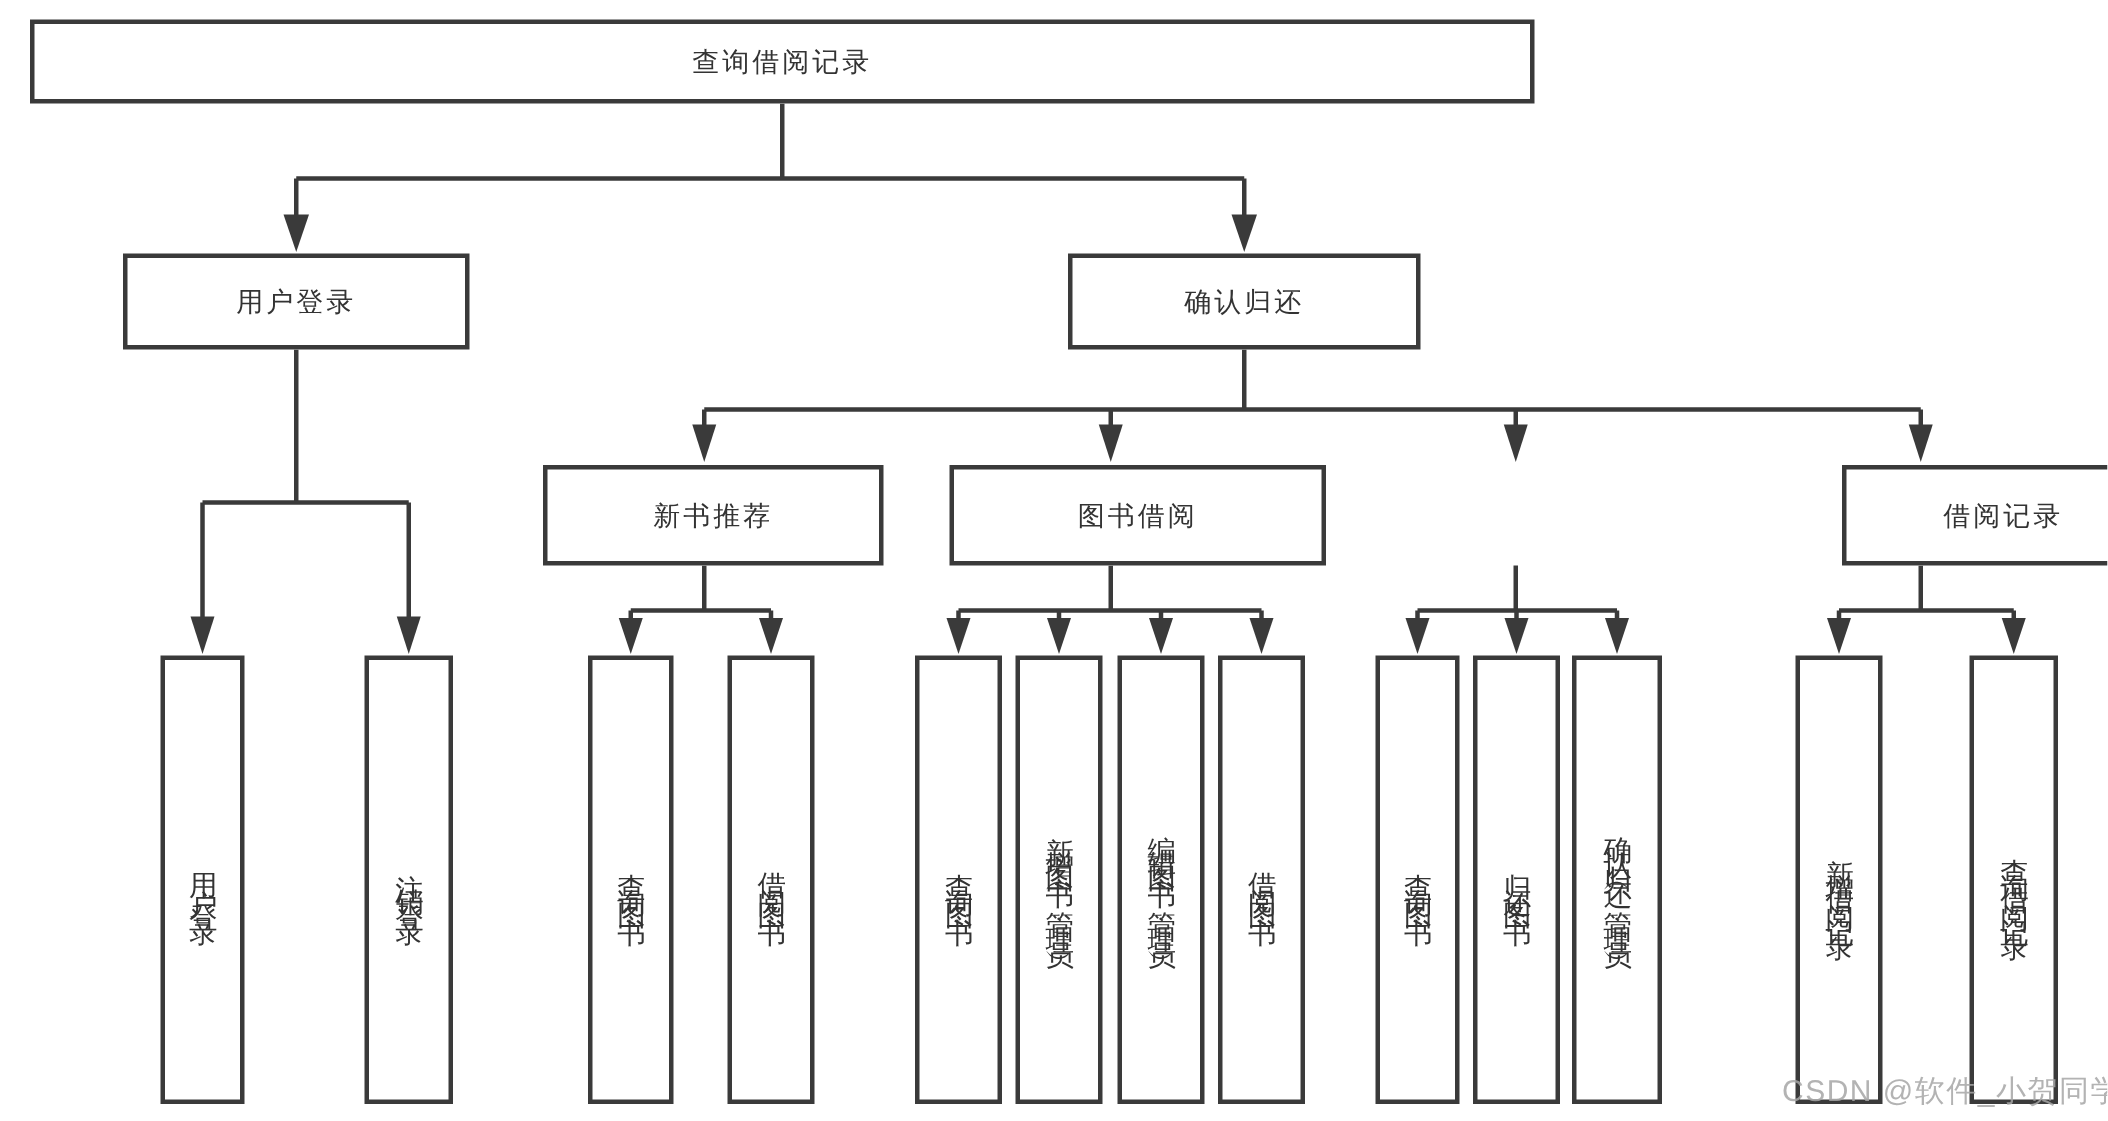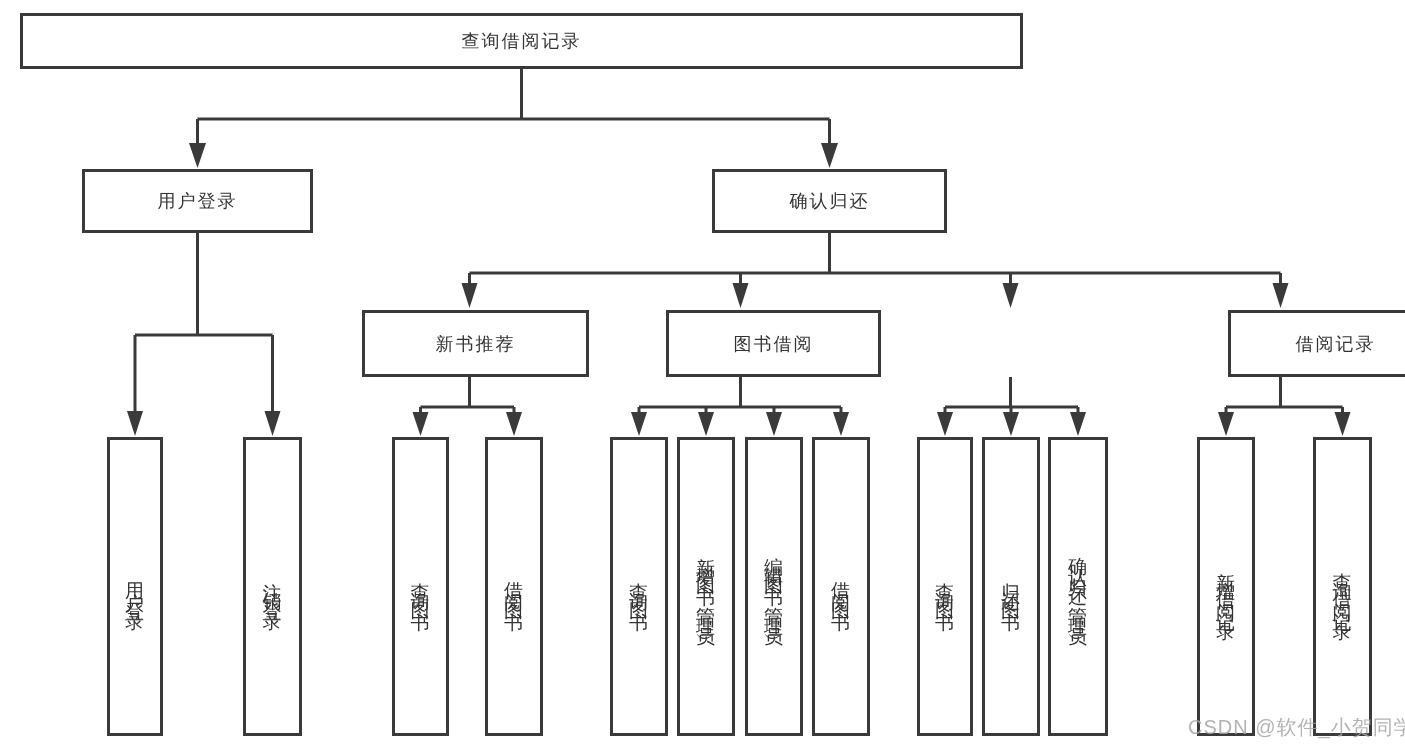--- a/index.html
+++ b/index.html
@@ -139,21 +139,21 @@
   <div class="node h" style="left:82px; top:169px; width:231px; height:64px;">
     <span>用户登录</span>
   </div>
   <div class="node h" style="left:712px; top:169px; width:235px; height:64px;">
     <span>确认归还</span>
   </div>
 
   <div class="node h" style="left:362px; top:310px; width:227px; height:67px;">
     <span>新书推荐</span>
   </div>
-  <div class="node h" style="left:666px; top:310px; width:215px; height:67px;justify-content:center;">
+  <div class="node h" style="left:633px; top:310px; width:251px; height:67px;justify-content:center;">
     <span>图书借阅</span>
   </div>
   <div class="node h" style="left:1228px; top:310px; width:215px; height:67px;">
     <span>借阅记录</span>
   </div>
 
   <div class="node v" style="left:107px; top:437px; width:56px; height:299px;">
     <span>用户登录</span>
   </div>
   <div class="node v" style="left:243px; top:437px; width:59px; height:299px;">

